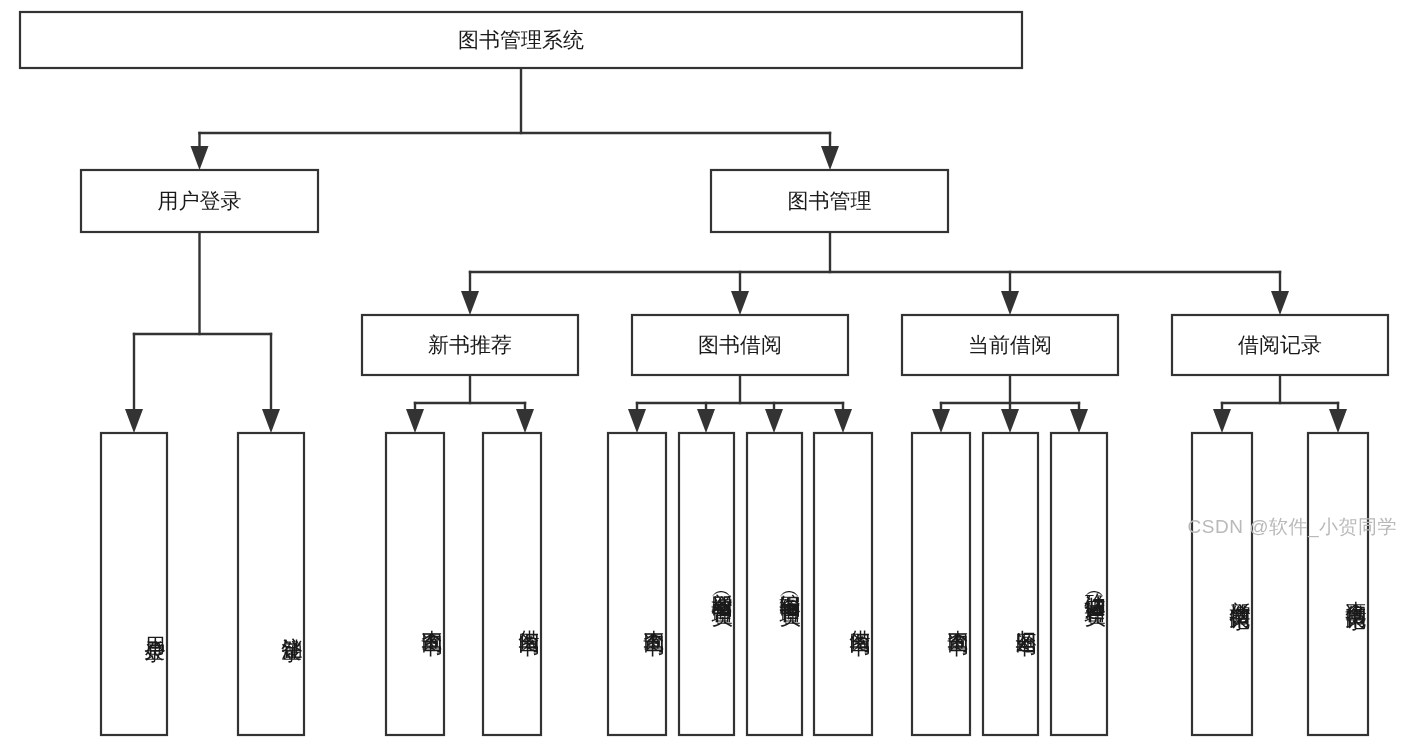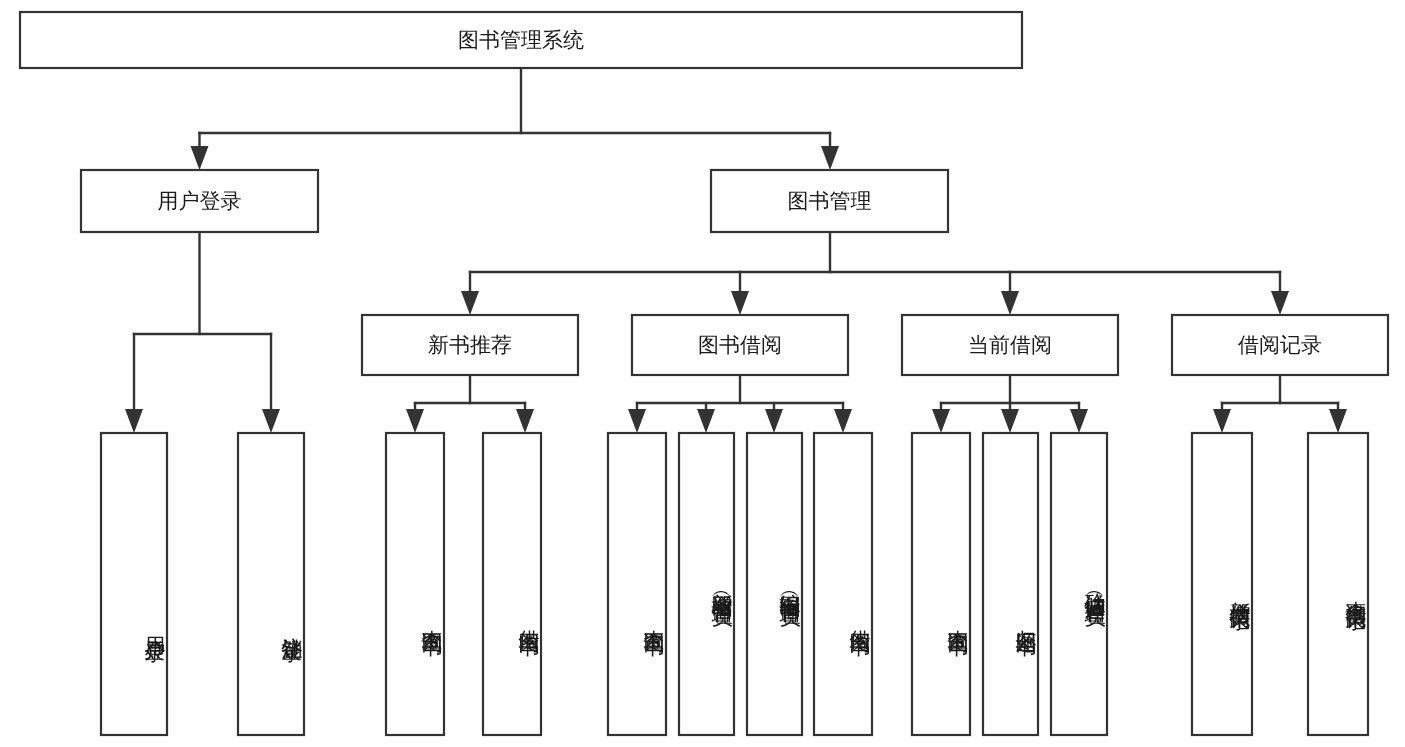--- a/index.html
+++ b/index.html
@@ -220,14 +220,15 @@
   <div class="leaf-label-v" style="left:747px; top:440px; width:55px; height:290px;">编辑图书（管理员）</div>
   <div class="leaf-label-v" style="left:814px; top:504px; width:58px; height:225px;">借阅图书</div>
 
   <div class="leaf-label-v" style="left:912px; top:504px; width:58px; height:225px;">查询图书</div>
   <div class="leaf-label-v" style="left:983px; top:504px; width:55px; height:225px;">归还图书</div>
   <div class="leaf-label-v" style="left:1051px; top:440px; width:56px; height:290px;">确认归还（管理员）</div>
 
   <div class="leaf-label-v" style="left:1192px; top:452px; width:60px; height:275px;">新增借阅记录</div>
   <div class="leaf-label-v" style="left:1308px; top:452px; width:60px; height:275px;">查询借阅记录</div>
 
+  <div class="watermark">CSDN @软件_小贺同学</div>
 
 </div>
 
 </body></html>

